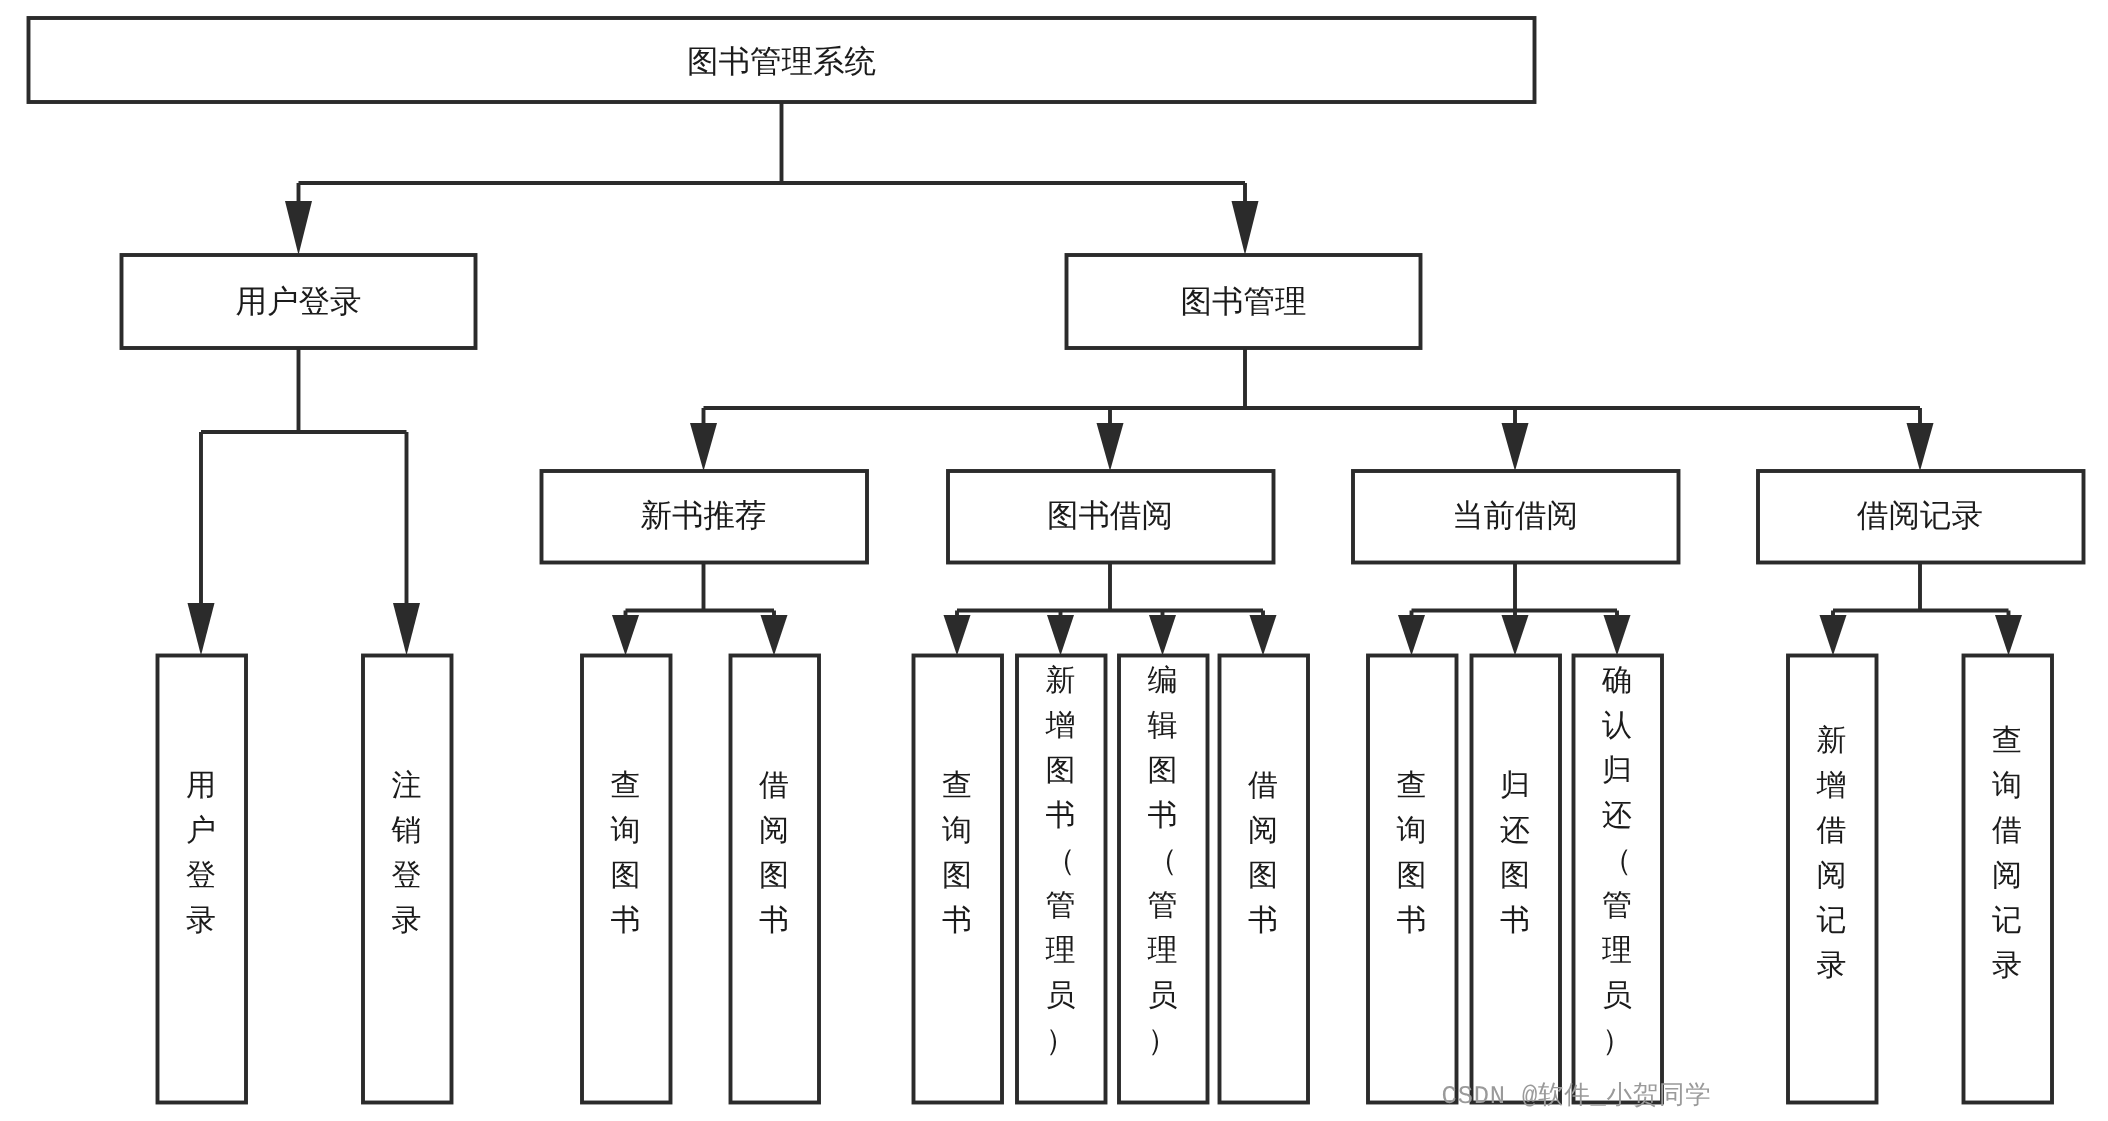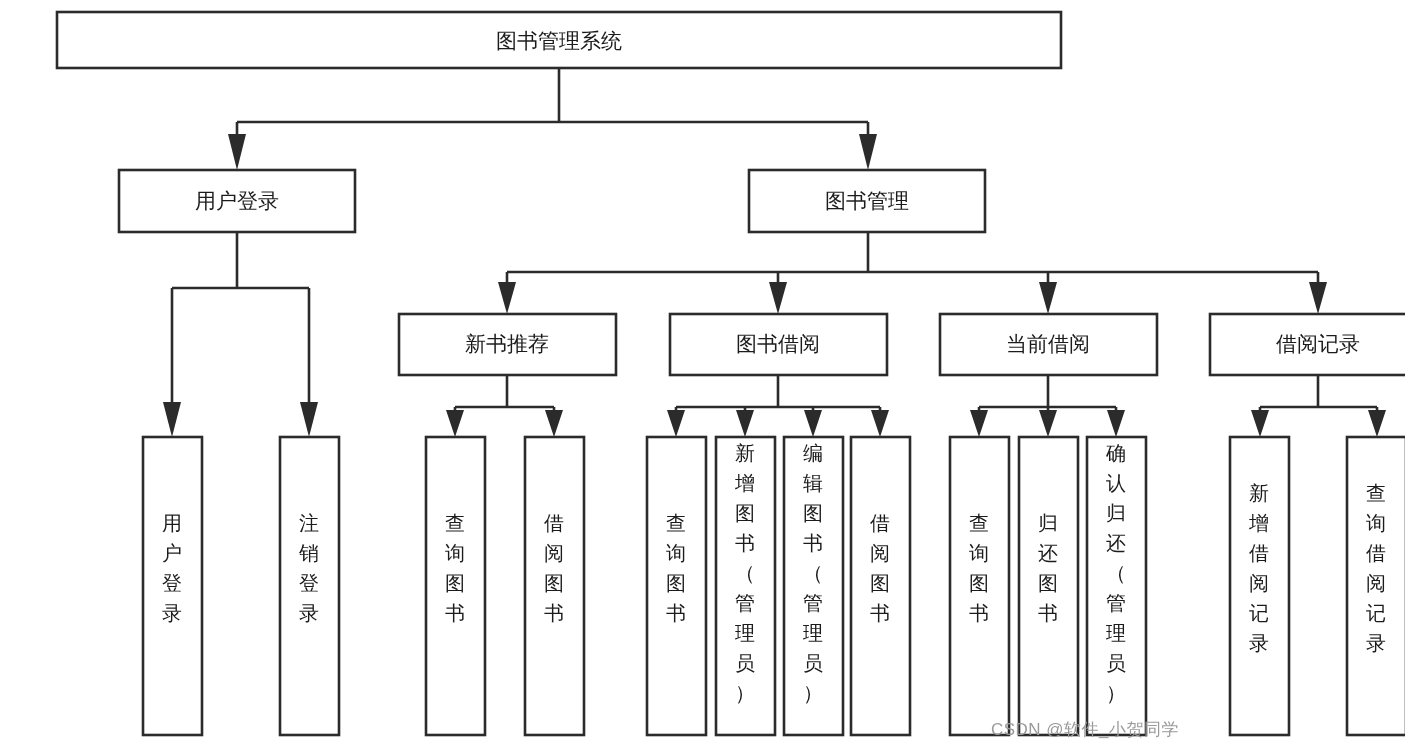--- a/index.html
+++ b/index.html
@@ -13,21 +13,20 @@
     font-family: "DejaVu Sans", "Liberation Sans", sans-serif;
     overflow: hidden;
     position: relative;
   }
   #diagram-root {
     position: absolute;
     left: 0;
     top: 0;
     width: 1155px;
     height: 747px;
-    margin-left: 38px;
   }
   svg#flowchart {
     display: block;
     width: 1405px;
     height: 747px;
   }
   .node-box {
     fill: #ffffff;
     stroke: #2b2b2b;
     stroke-width: 2.6;
@@ -52,21 +51,21 @@
   .node-label-vertical {
     font-family: "DejaVu Sans", "Liberation Sans", sans-serif;
     font-size: 20px;
     fill: #1b1b1b;
     text-anchor: middle;
   }
   .watermark {
     position: absolute;
     right: 14px;
     bottom: 6px;
-    font-family: Liberation Sans, sans-serif;
+    font-family: Liberation Mono, monospace;
     font-size: 17px;
     color: #9a9a9a;
     letter-spacing: 0.5px;
     white-space: nowrap;
     user-select: none;
   }
 </style>
 </head>
 <body>
 

